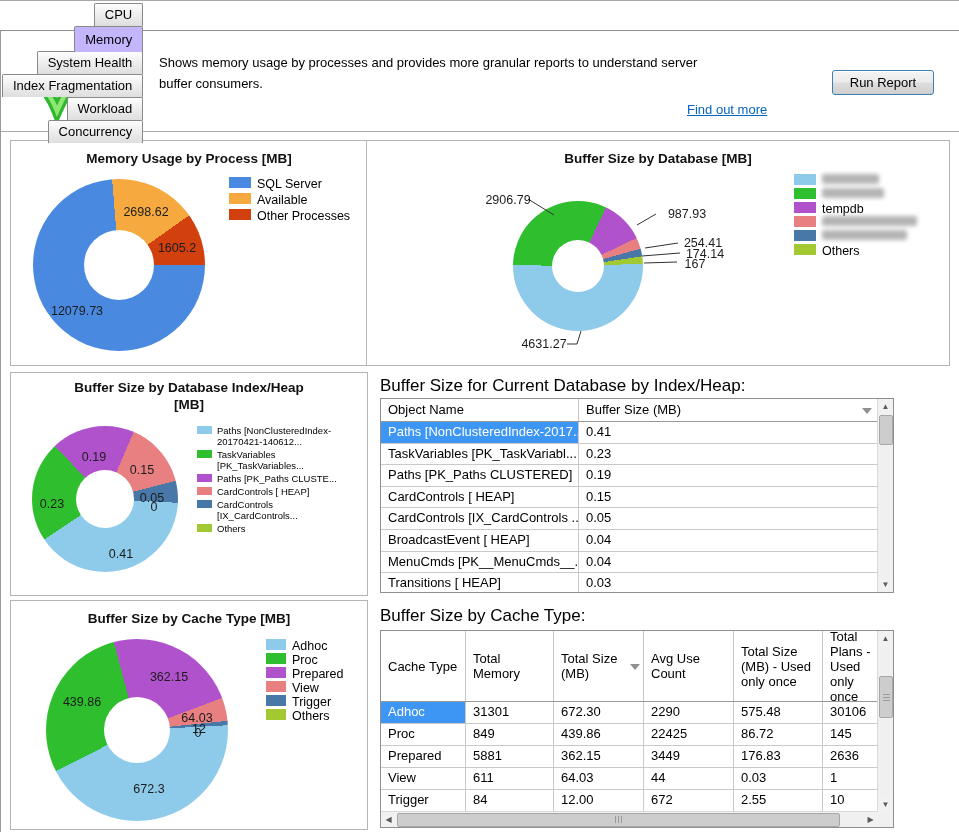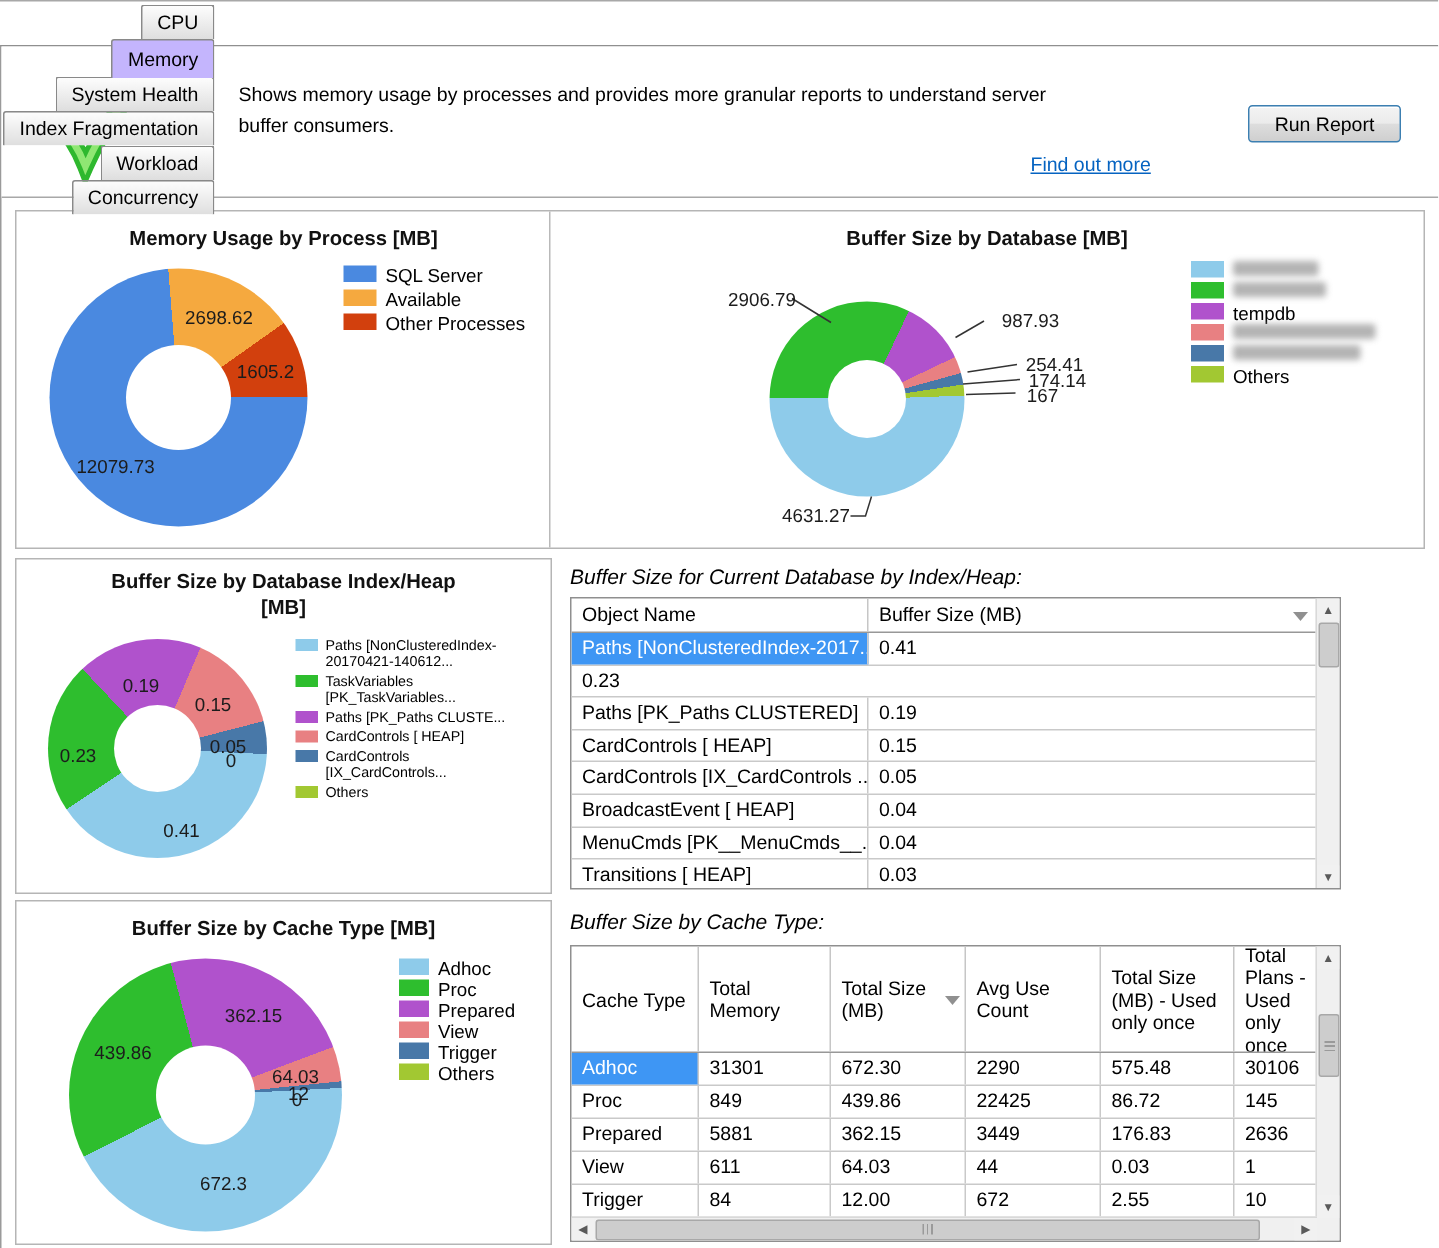--- a/index.html
+++ b/index.html
@@ -48,21 +48,21 @@
   .lg1 .li{height:16px;} .lg2 .li{height:14px;} .lg4 .li{height:14px;}
   .sw{display:inline-block;width:22px;height:11px;margin-right:6px;flex:none;}
   .lg3 .sw{width:15px;height:8px;margin-right:5px;}
   .lg4 .sw{width:20px;height:11px;}
   .lt{font-size:12.5px;white-space:nowrap;}
   .lg3 .li{align-items:flex-start;margin-bottom:2px;}
   .lg3 .sw{margin-top:1px;}
   .lg3 .lt{font-size:9.5px;line-height:11px;}
   .redact{display:inline-block;height:10px;border-radius:2px;background:#9a9a9a;filter:blur(2px);opacity:.75;}
   
-  .caption{position:absolute;font-size:14px;font-style:italic;}
+  .caption{position:absolute;font-size:17px;}
   .grid{position:absolute;border:1px solid #8f8f8f;background:#fff;overflow:hidden;}
   .t1grid{left:380px;top:398px;width:512px;height:193px;}
   .t2grid{left:380px;top:630px;width:512px;height:196px;}
   .cell,.hc{box-sizing:border-box;padding-left:7px;overflow:hidden;white-space:nowrap;}
   
   .t1head{position:absolute;left:0;top:0;width:497px;height:22px;border-bottom:1px solid #989898;display:flex;font-size:13px;}
   .t1head .hc{line-height:21px;}
   .hc1{width:198px;border-right:1px solid #c6c6c6;}
   .hc2{flex:1;}
   .t1rows{position:absolute;left:0;top:23px;width:497px;bottom:0;}
@@ -246,20 +246,21 @@
       <div class="hc hc1">Object Name</div>
       <div class="hc hc2">Buffer Size (MB)</div>
     </div>
     <span class="sortarrow" style="left:481px;top:9px"></span>
     <div class="t1rows">
         <div class="t1row">
           <div class="cell c1 sel">Paths [NonClusteredIndex-2017...</div>
           <div class="cell c2">0.41</div>
         </div>
         <div class="t1row">
+          <div class="cell c1">TaskVariables [PK_TaskVariabl...</div>
           <div class="cell c2">0.23</div>
         </div>
         <div class="t1row">
           <div class="cell c1">Paths [PK_Paths CLUSTERED]</div>
           <div class="cell c2">0.19</div>
         </div>
         <div class="t1row">
           <div class="cell c1">CardControls [ HEAP]</div>
           <div class="cell c2">0.15</div>
         </div>

